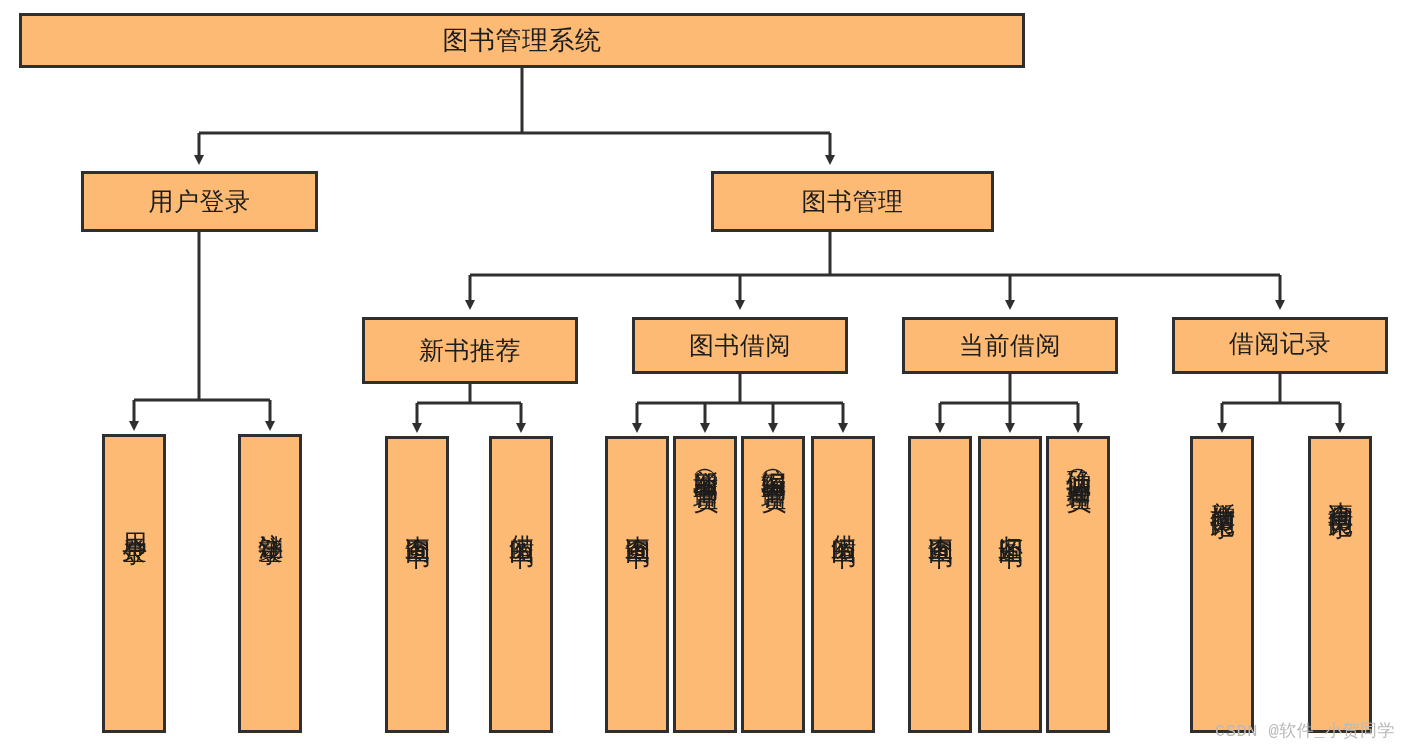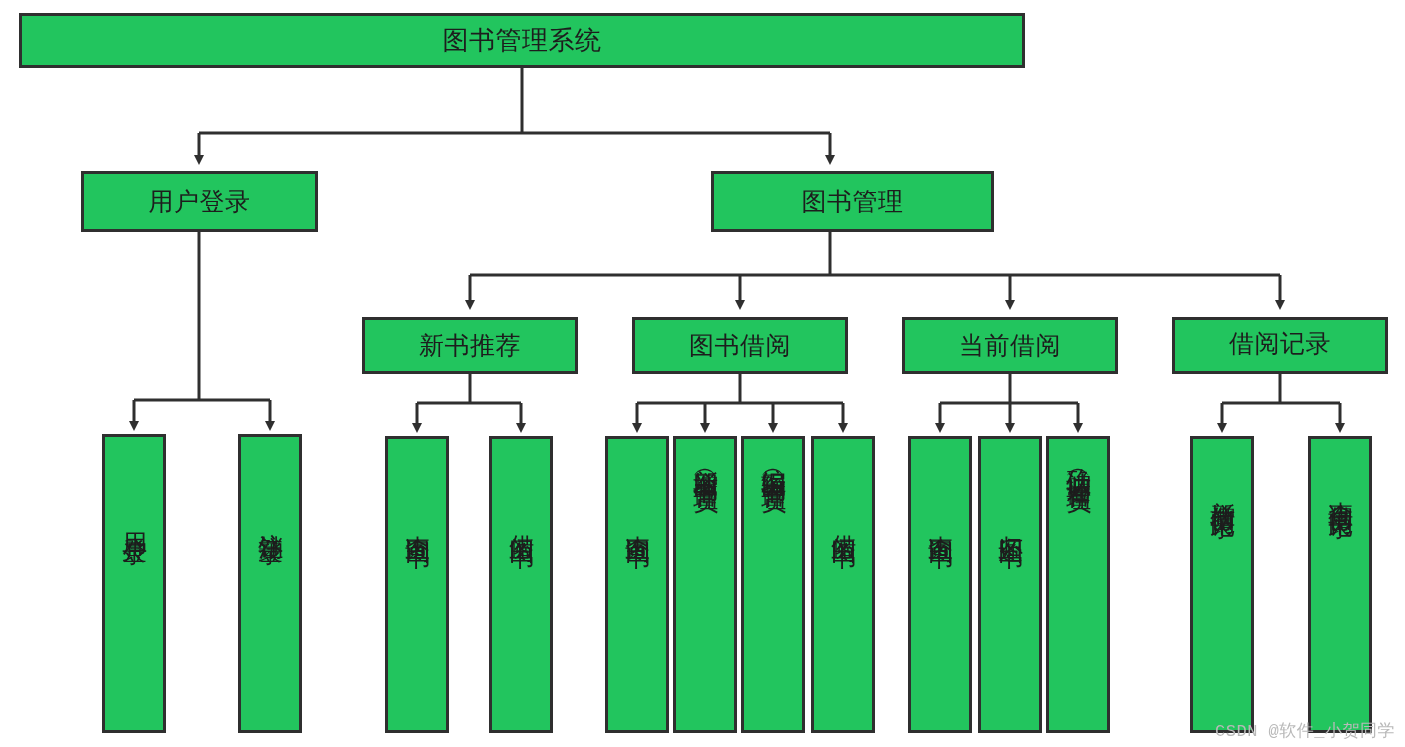--- a/index.html
+++ b/index.html
@@ -22,21 +22,21 @@
     position: absolute;
     left: 0;
     top: 0;
     width: 1405px;
     height: 747px;
     pointer-events: none;
   }
   .node {
     position: absolute;
     box-sizing: border-box;
-    background: #22c55e;
+    background: #fdba74;
     border: 3px solid #2f2f2f;
     display: flex;
     align-items: center;
     justify-content: center;
     text-align: center;
     color: #1d1d1d;
   }
   .node .label {
     display: block;
     line-height: 1.18;
@@ -135,21 +135,21 @@
     <span class="label">图书管理系统</span>
   </div>
 
   <div class="node horiz" style="left:81px; top:171px; width:237px; height:61px;">
     <span class="label">用户登录</span>
   </div>
   <div class="node horiz" style="left:711px; top:171px; width:283px; height:61px;">
     <span class="label">图书管理</span>
   </div>
 
-  <div class="node horiz" style="left:362px; top:317px; width:216px; height:57px;">
+  <div class="node horiz" style="left:362px; top:317px; width:216px; height:67px;">
     <span class="label">新书推荐</span>
   </div>
   <div class="node horiz" style="left:902px; top:317px; width:216px; height:57px;">
     <span class="label">当前借阅</span>
   </div>
   <div class="node horiz" style="left:632px; top:317px; width:216px; height:57px;">
     <span class="label">图书借阅</span>
   </div>
   <div class="node horiz" style="left:1172px; top:317px; width:216px; height:57px;font-family:Liberation Mono, monospace;">
     <span class="label">借阅记录</span>

